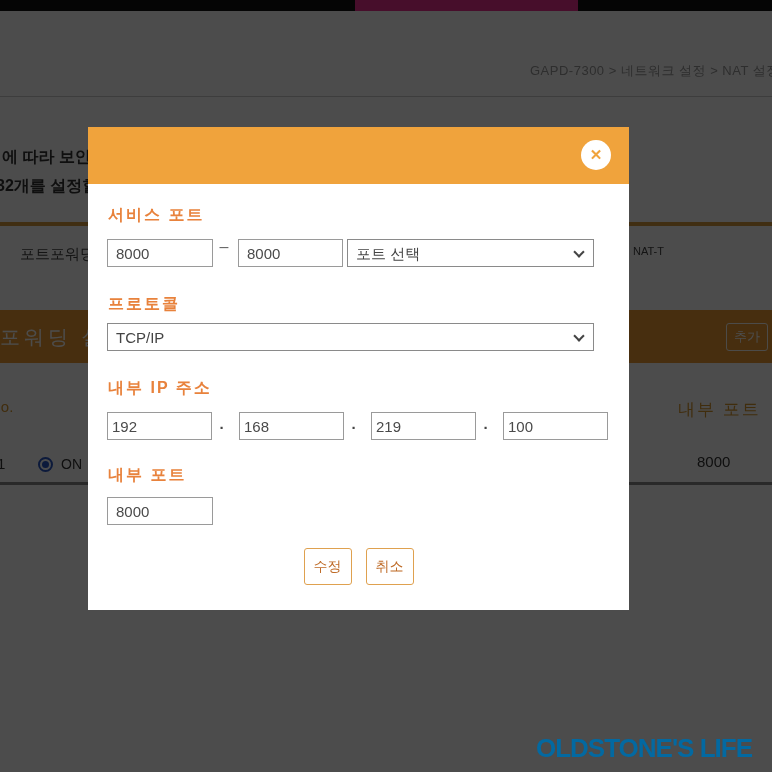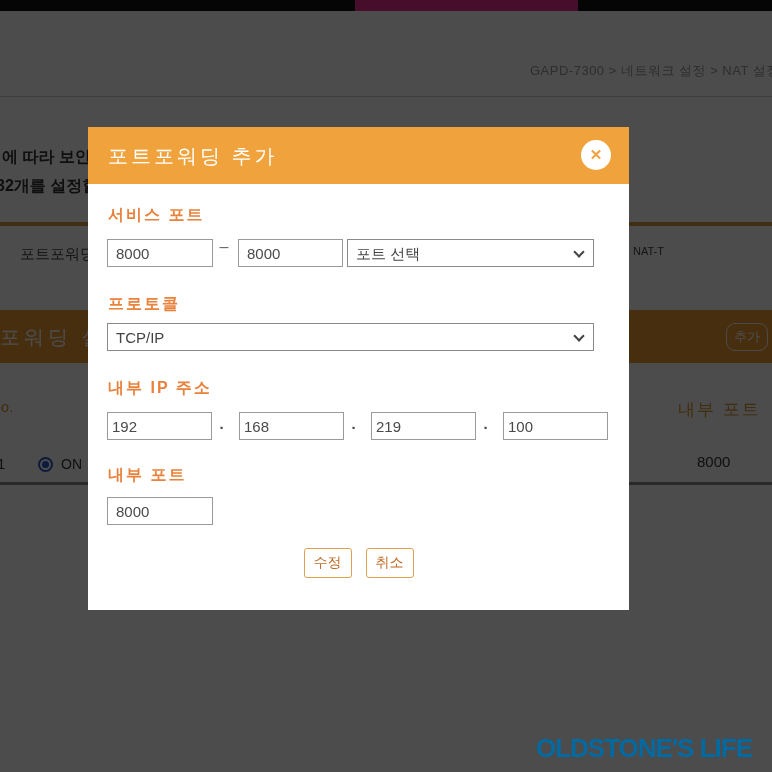--- a/index.html
+++ b/index.html
@@ -20,21 +20,21 @@
   .intro-3 { position:absolute; left:-4px; top:176px; font-size:16px; font-weight:bold; color:#333; white-space:nowrap; }
 
   .tabbar-line { position:absolute; left:0; top:222px; width:772px; height:4px; background:#d89a3c; }
   .tab-left  { position:absolute; left:20px;  top:245px; font-size:15px; color:#444; white-space:nowrap; }
   .tab-right { position:absolute; left:633px; top:245px; font-size:11px; color:#444; white-space:nowrap; }
 
   .section-banner { position:absolute; left:0; top:310px; width:772px; height:53px; background:#ef9c33; }
   .section-title { position:absolute; left:-48px; top:14px; font-size:20px; color:#fff;
                    letter-spacing:4px; white-space:nowrap; }
   .banner-add-btn { position:absolute; left:726px; top:13px; width:42px; height:28px;
-                    background:transparent; border:1px solid rgba(255,255,255,0.95); border-radius:9px;
+                    background:transparent; border:1px solid rgba(255,255,255,0.95); border-radius:3px;
                     color:#fff; font-size:13px; line-height:26px; text-align:center; cursor:pointer; }
 
   .th-no   { position:absolute; left:-10px; top:398px; font-size:15px; color:#d8962e; white-space:nowrap; }
   .th-port { position:absolute; left:678px; top:398px; font-size:17px; color:#d8962e;
              letter-spacing:2px; white-space:nowrap; }
 
   .row-no   { position:absolute; left:-3px; top:455px; font-size:15px; color:#333; }
   .radio    { position:absolute; left:38px; top:457px; width:15px; height:15px; border:2px solid #2b57c5;
               border-radius:50%; background:#fff; }
   .radio::after { content:""; position:absolute; left:2px; top:2px; width:7px; height:7px;
@@ -87,21 +87,21 @@
   .ip-row .oct { position:absolute; top:285px; width:105px; }
   .oct-1 { left:19px; }  .oct-2 { left:151px; } .oct-3 { left:283px; } .oct-4 { left:415px; }
   .ip-dot { position:absolute; top:288px; width:17px; text-align:center; font-size:15px;
             font-weight:bold; color:#444; }
   .dot-1 { left:125px; } .dot-2 { left:257px; } .dot-3 { left:389px; }
 
   .inp-inport { position:absolute; left:19px; top:370px; width:106px; }
 
   .btn-row { position:absolute; left:0; top:421px; width:541px; display:flex;
              justify-content:center; gap:14px; }
-  .btn { width:48px; height:30px; background:#fff; border:1px solid #dfa14f; border-radius:3px;
+  .btn { width:48px; height:37px; background:#fff; border:1px solid #dfa14f; border-radius:3px;
          color:#be6a26; font-size:14px; font-family:inherit; cursor:pointer; }
 </style>
 </head>
 <body>
 
 <div class="stage">
 
   <div class="topbar">
     <div class="topbar-accent"></div>
   </div>
@@ -130,21 +130,20 @@
     <div class="row-port">8000</div>
     <div class="row-divider"></div>
   </div>
 
   <div class="overlay"></div>
 
   <div class="watermark">OLDSTONE'S LIFE</div>
 
   <div class="modal">
     <div class="modal-header">
-      <div class="modal-title">포트포워딩 추가</div>
       <button class="modal-close">
         <span>✕</span>
       </button>
     </div>
 
     <div class="fld-label lbl-service">서비스 포트</div>
     <input class="txt inp-from" value="8000" style="">
     <div class="range-sep">–</div>
     <input class="txt inp-to" value="8000" style="">
     <div class="sel-wrap sel-port">

